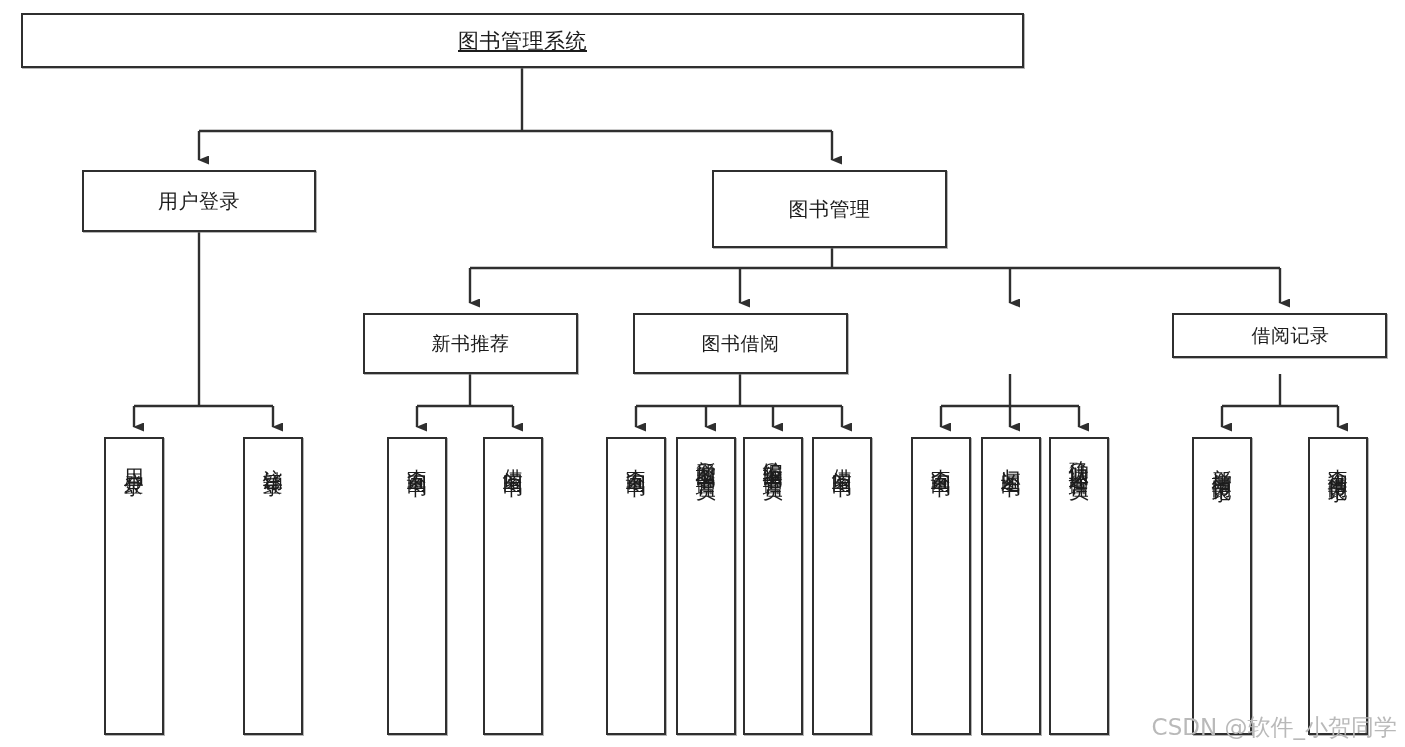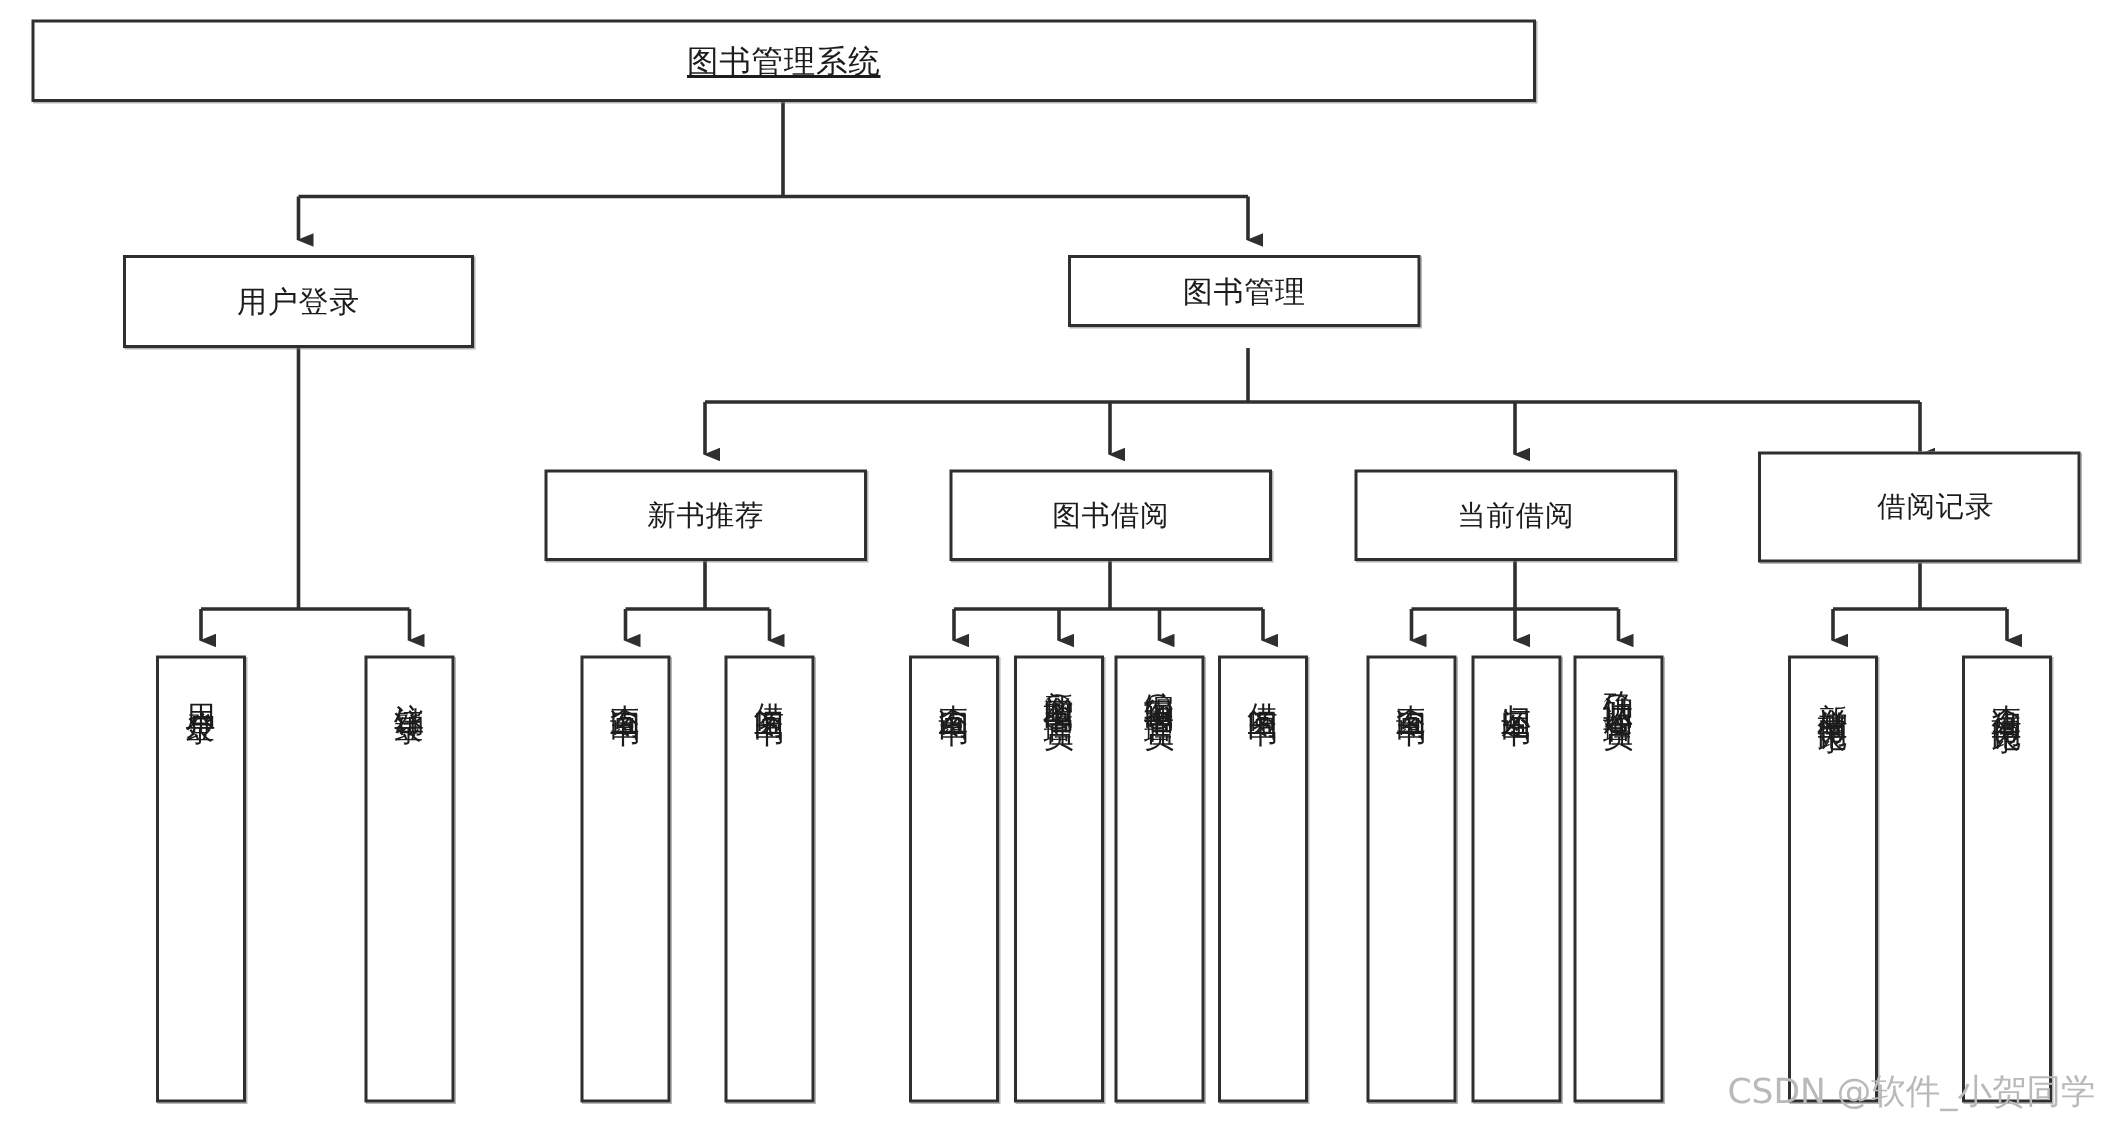--- a/index.html
+++ b/index.html
@@ -138,37 +138,34 @@
   </svg>
 
   <div class="node level-root" style="left:21px; top:13px; width:1003px; height:55px;text-decoration:underline;">
     <span class="node-label">图书管理系统</span>
   </div>
 
   <div class="node level-2" style="left:82px; top:170px; width:234px; height:62px;">
     <span class="node-label">用户登录</span>
   </div>
 
-  <div class="node level-2" style="left:712px; top:170px; width:235px; height:48px;">
+  <div class="node level-2" style="left:712px; top:170px; width:235px; height:78px;">
     <span class="node-label">图书管理</span>
   </div>
 
   <div class="node level-3" style="left:363px; top:313px; width:215px; height:61px;">
     <span class="node-label">新书推荐</span>
   </div>
 
   <div class="node level-3" style="left:633px; top:313px; width:215px; height:61px;">
     <span class="node-label">图书借阅</span>
   </div>
 
-  <div class="node level-3" style="left:903px; top:313px; width:215px; height:61px;">
-    <span class="node-label">当前借阅</span>
-  </div>
-
-  <div class="node level-3" style="left:1172px; top:301px; width:215px; height:74px;padding-left:22px;">
+
+  <div class="node level-3" style="left:1172px; top:313px; width:215px; height:45px;padding-left:22px;">
     <span class="node-label">借阅记录</span>
   </div>
 
   <div class="node leaf" style="left:104px; top:437px; width:60px; height:298px;">
     <span class="node-label">用户登录</span>
   </div>
 
   <div class="node leaf" style="left:243px; top:437px; width:60px; height:298px;">
     <span class="node-label">注销登录</span>
   </div>

